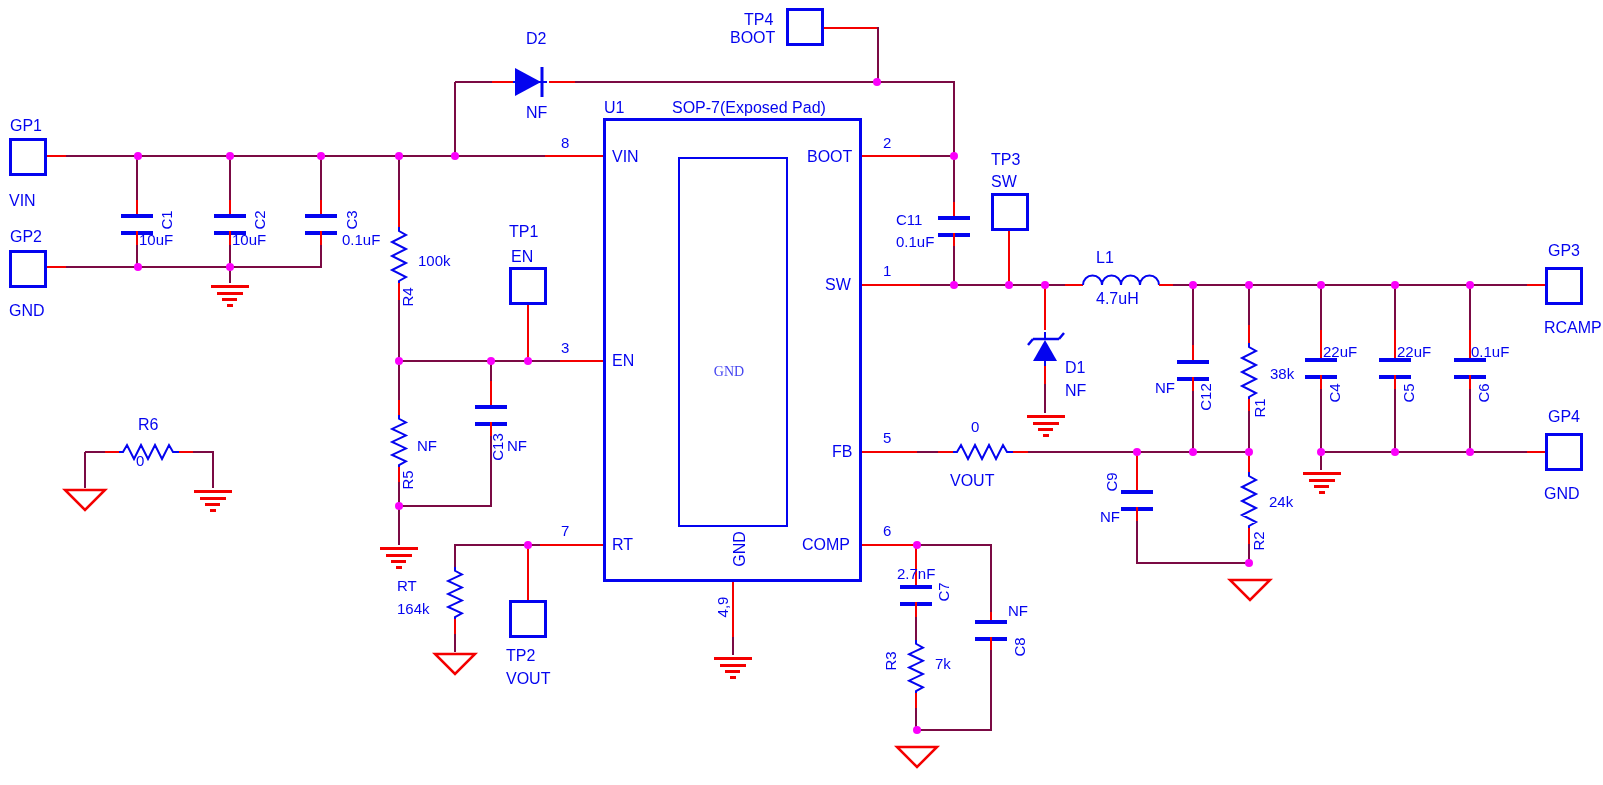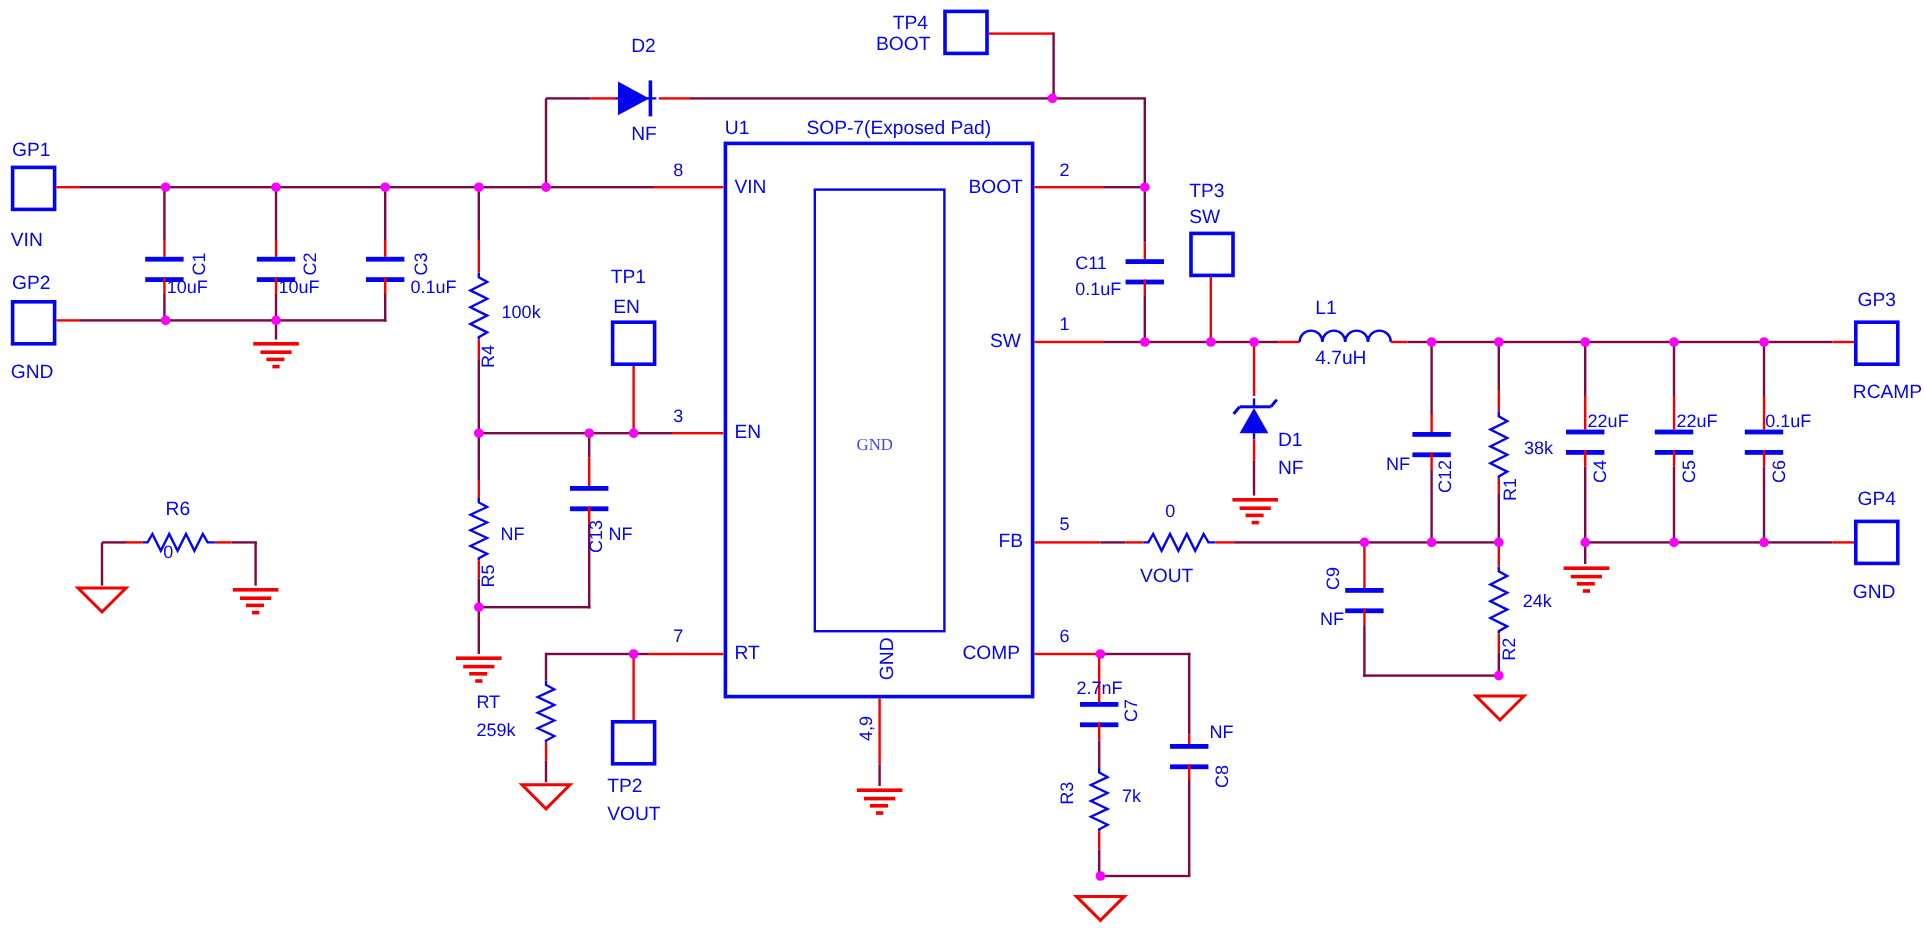--- a/index.html
+++ b/index.html
@@ -125,21 +125,21 @@
   <div class="w" style="left:454px;top:544px;width:2px;height:23px"></div>
   <svg style="left:447px;top:567px" width="16" height="52" viewBox="0 0 16 56" preserveAspectRatio="none">
     <polyline points="8,0 8,4 15,8 1,15 15,22 1,29 15,36 1,43 15,50 8,54 8,56" fill="none" stroke="var(--blue)" stroke-width="2"></polyline>
   </svg>
   <div class="p" style="left:454px;top:619px;width:2px;height:15px"></div>
   <div class="w" style="left:454px;top:634px;width:2px;height:18px"></div>
   <svg style="left:433px;top:652px" width="44" height="24">
     <polygon points="2,2 42,2 22,22" fill="none" stroke="var(--gnd)" stroke-width="2.5"></polygon>
   </svg>
   <span class="lbl sm" style="left:397px;top:577px">RT</span>
-  <span class="lbl sm" style="left:397px;top:600px">259k</span>
+  <span class="lbl sm" style="left:397px;top:600px">164k</span>
 
   <div class="ic" style="left:603px;top:118px;width:253px;height:458px"></div>
   <div class="ic" style="left:678px;top:157px;width:106px;height:366px;border-width:2px"></div>
   <span class="lbl" style="left:604px;top:99px">U1</span>
   <span class="lbl" style="left:672px;top:99px">SOP-7(Exposed Pad)</span>
   <span class="padlbl" style="left:729px;top:372px">GND</span>
 
   <span class="lbl" style="left:612px;top:148px">VIN</span>
   <span class="lbl" style="left:612px;top:352px">EN</span>
   <span class="lbl" style="left:612px;top:536px">RT</span>

